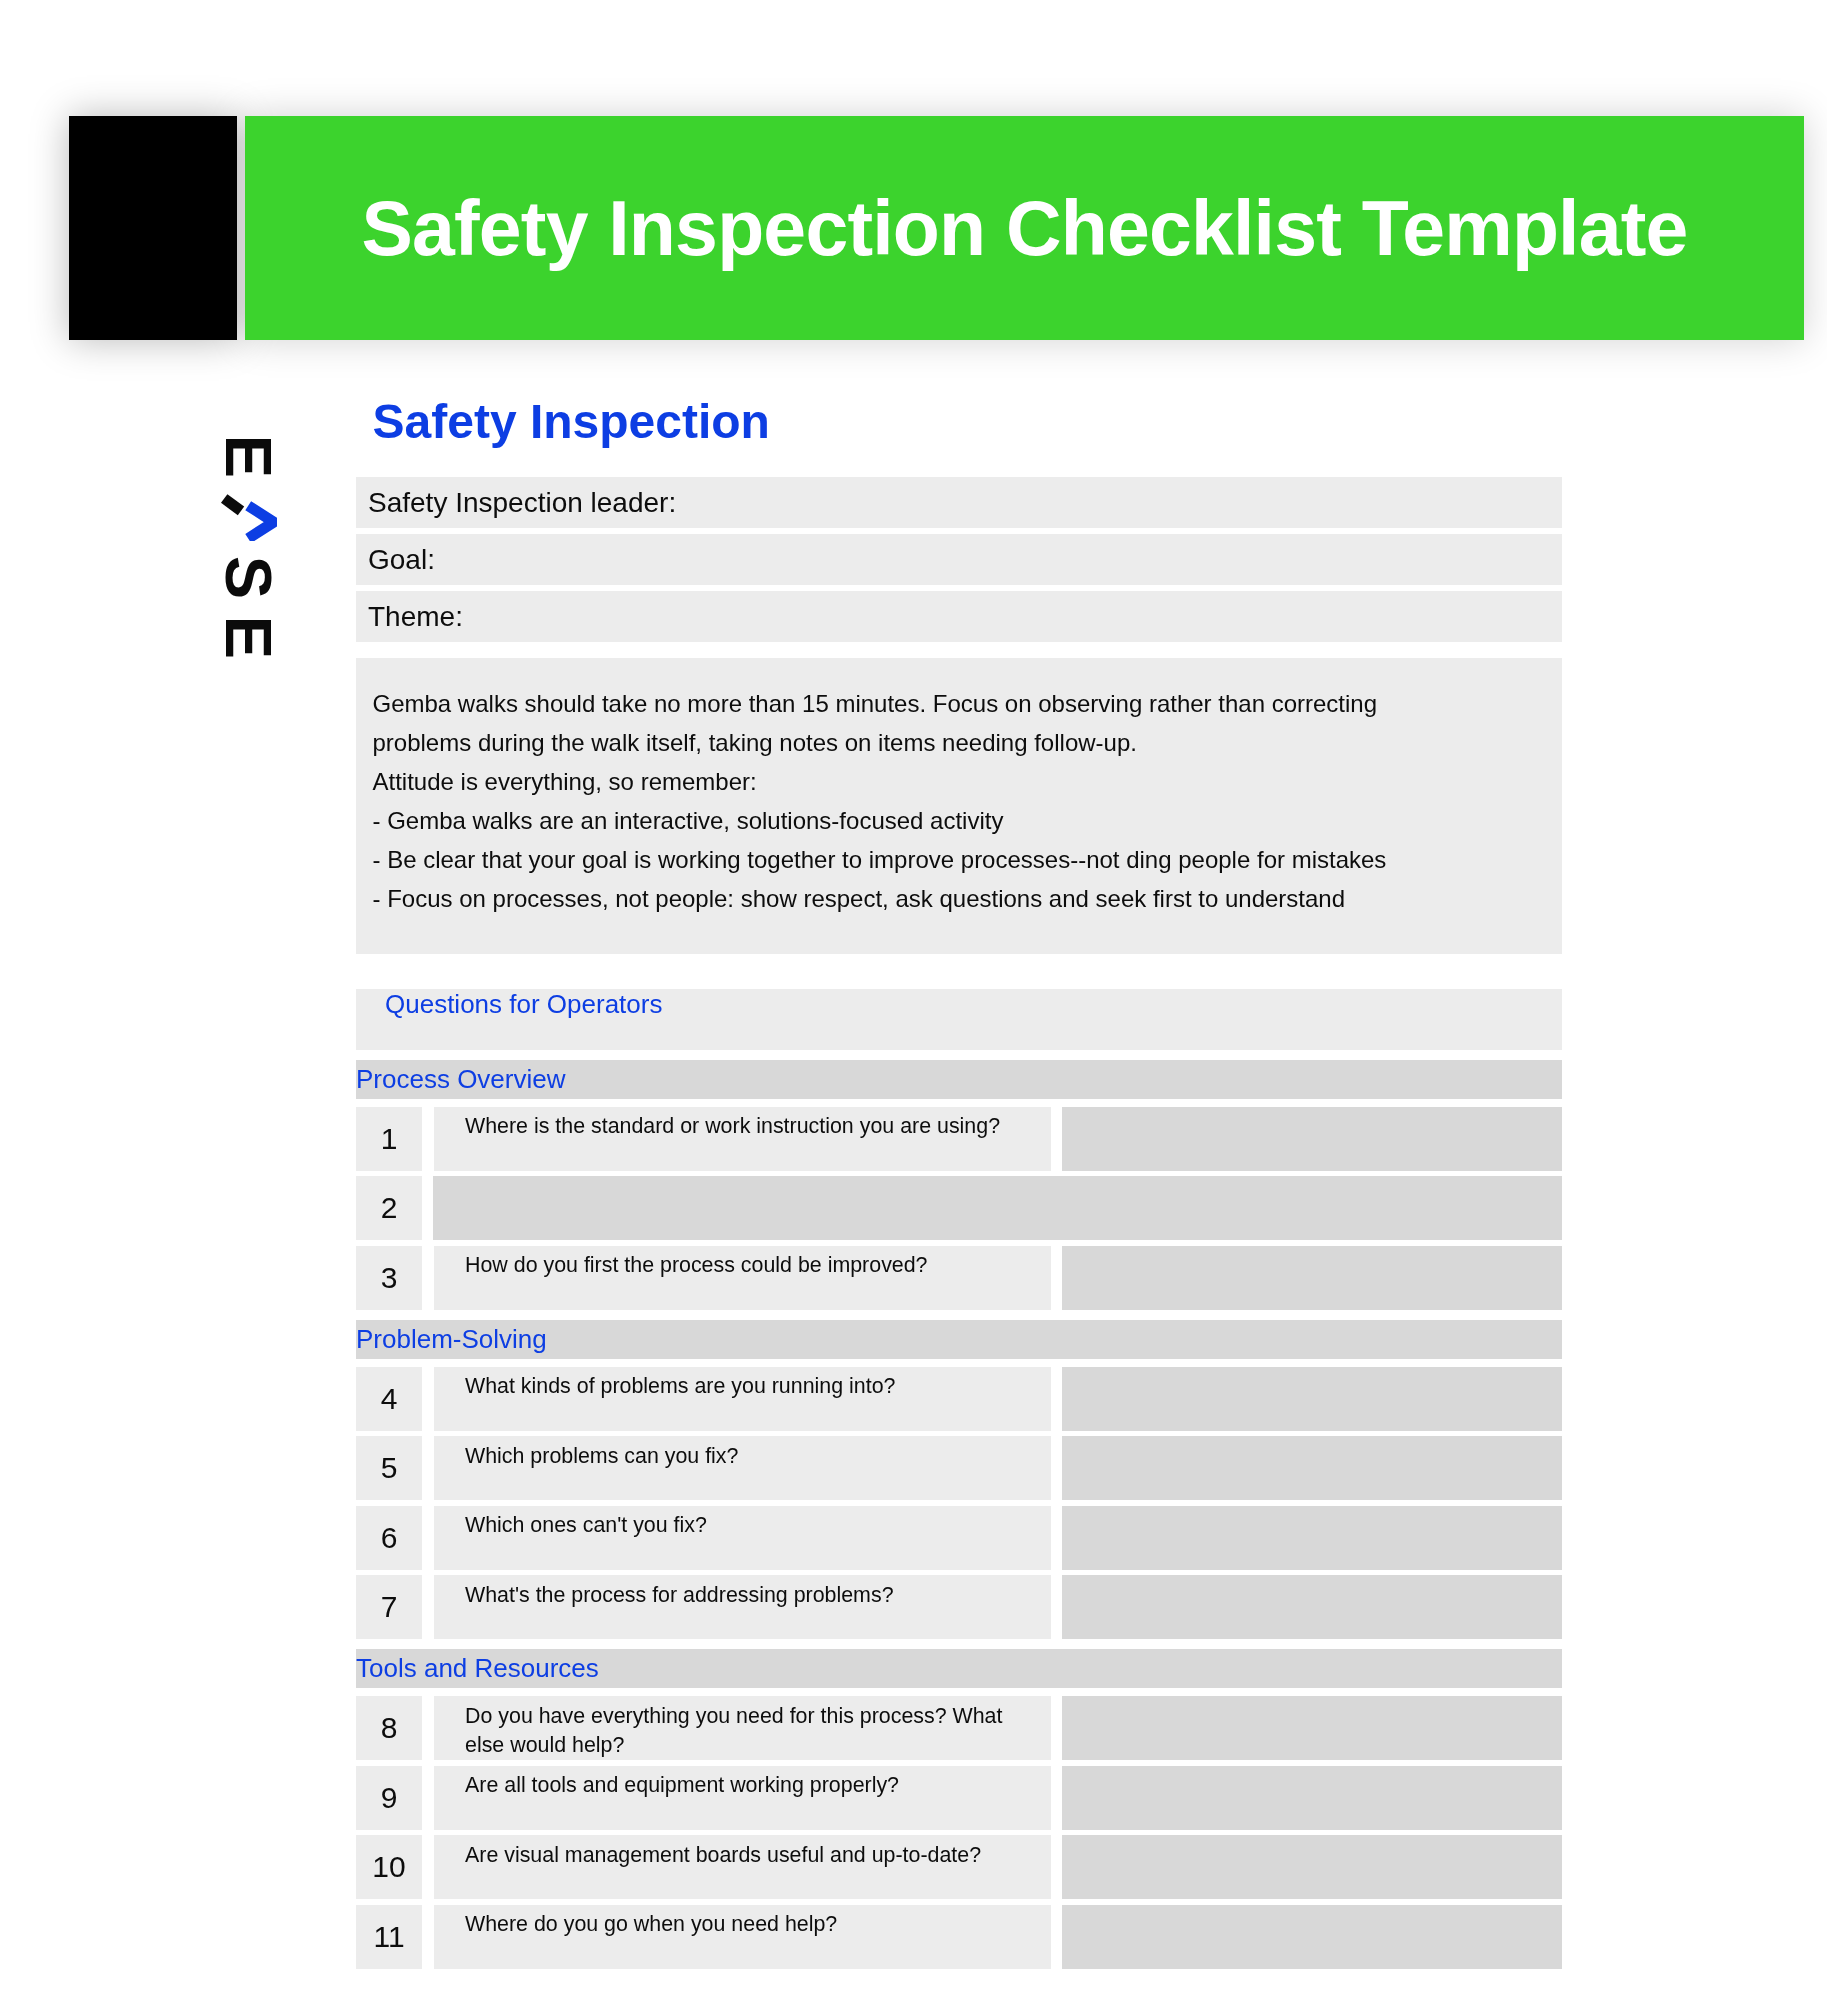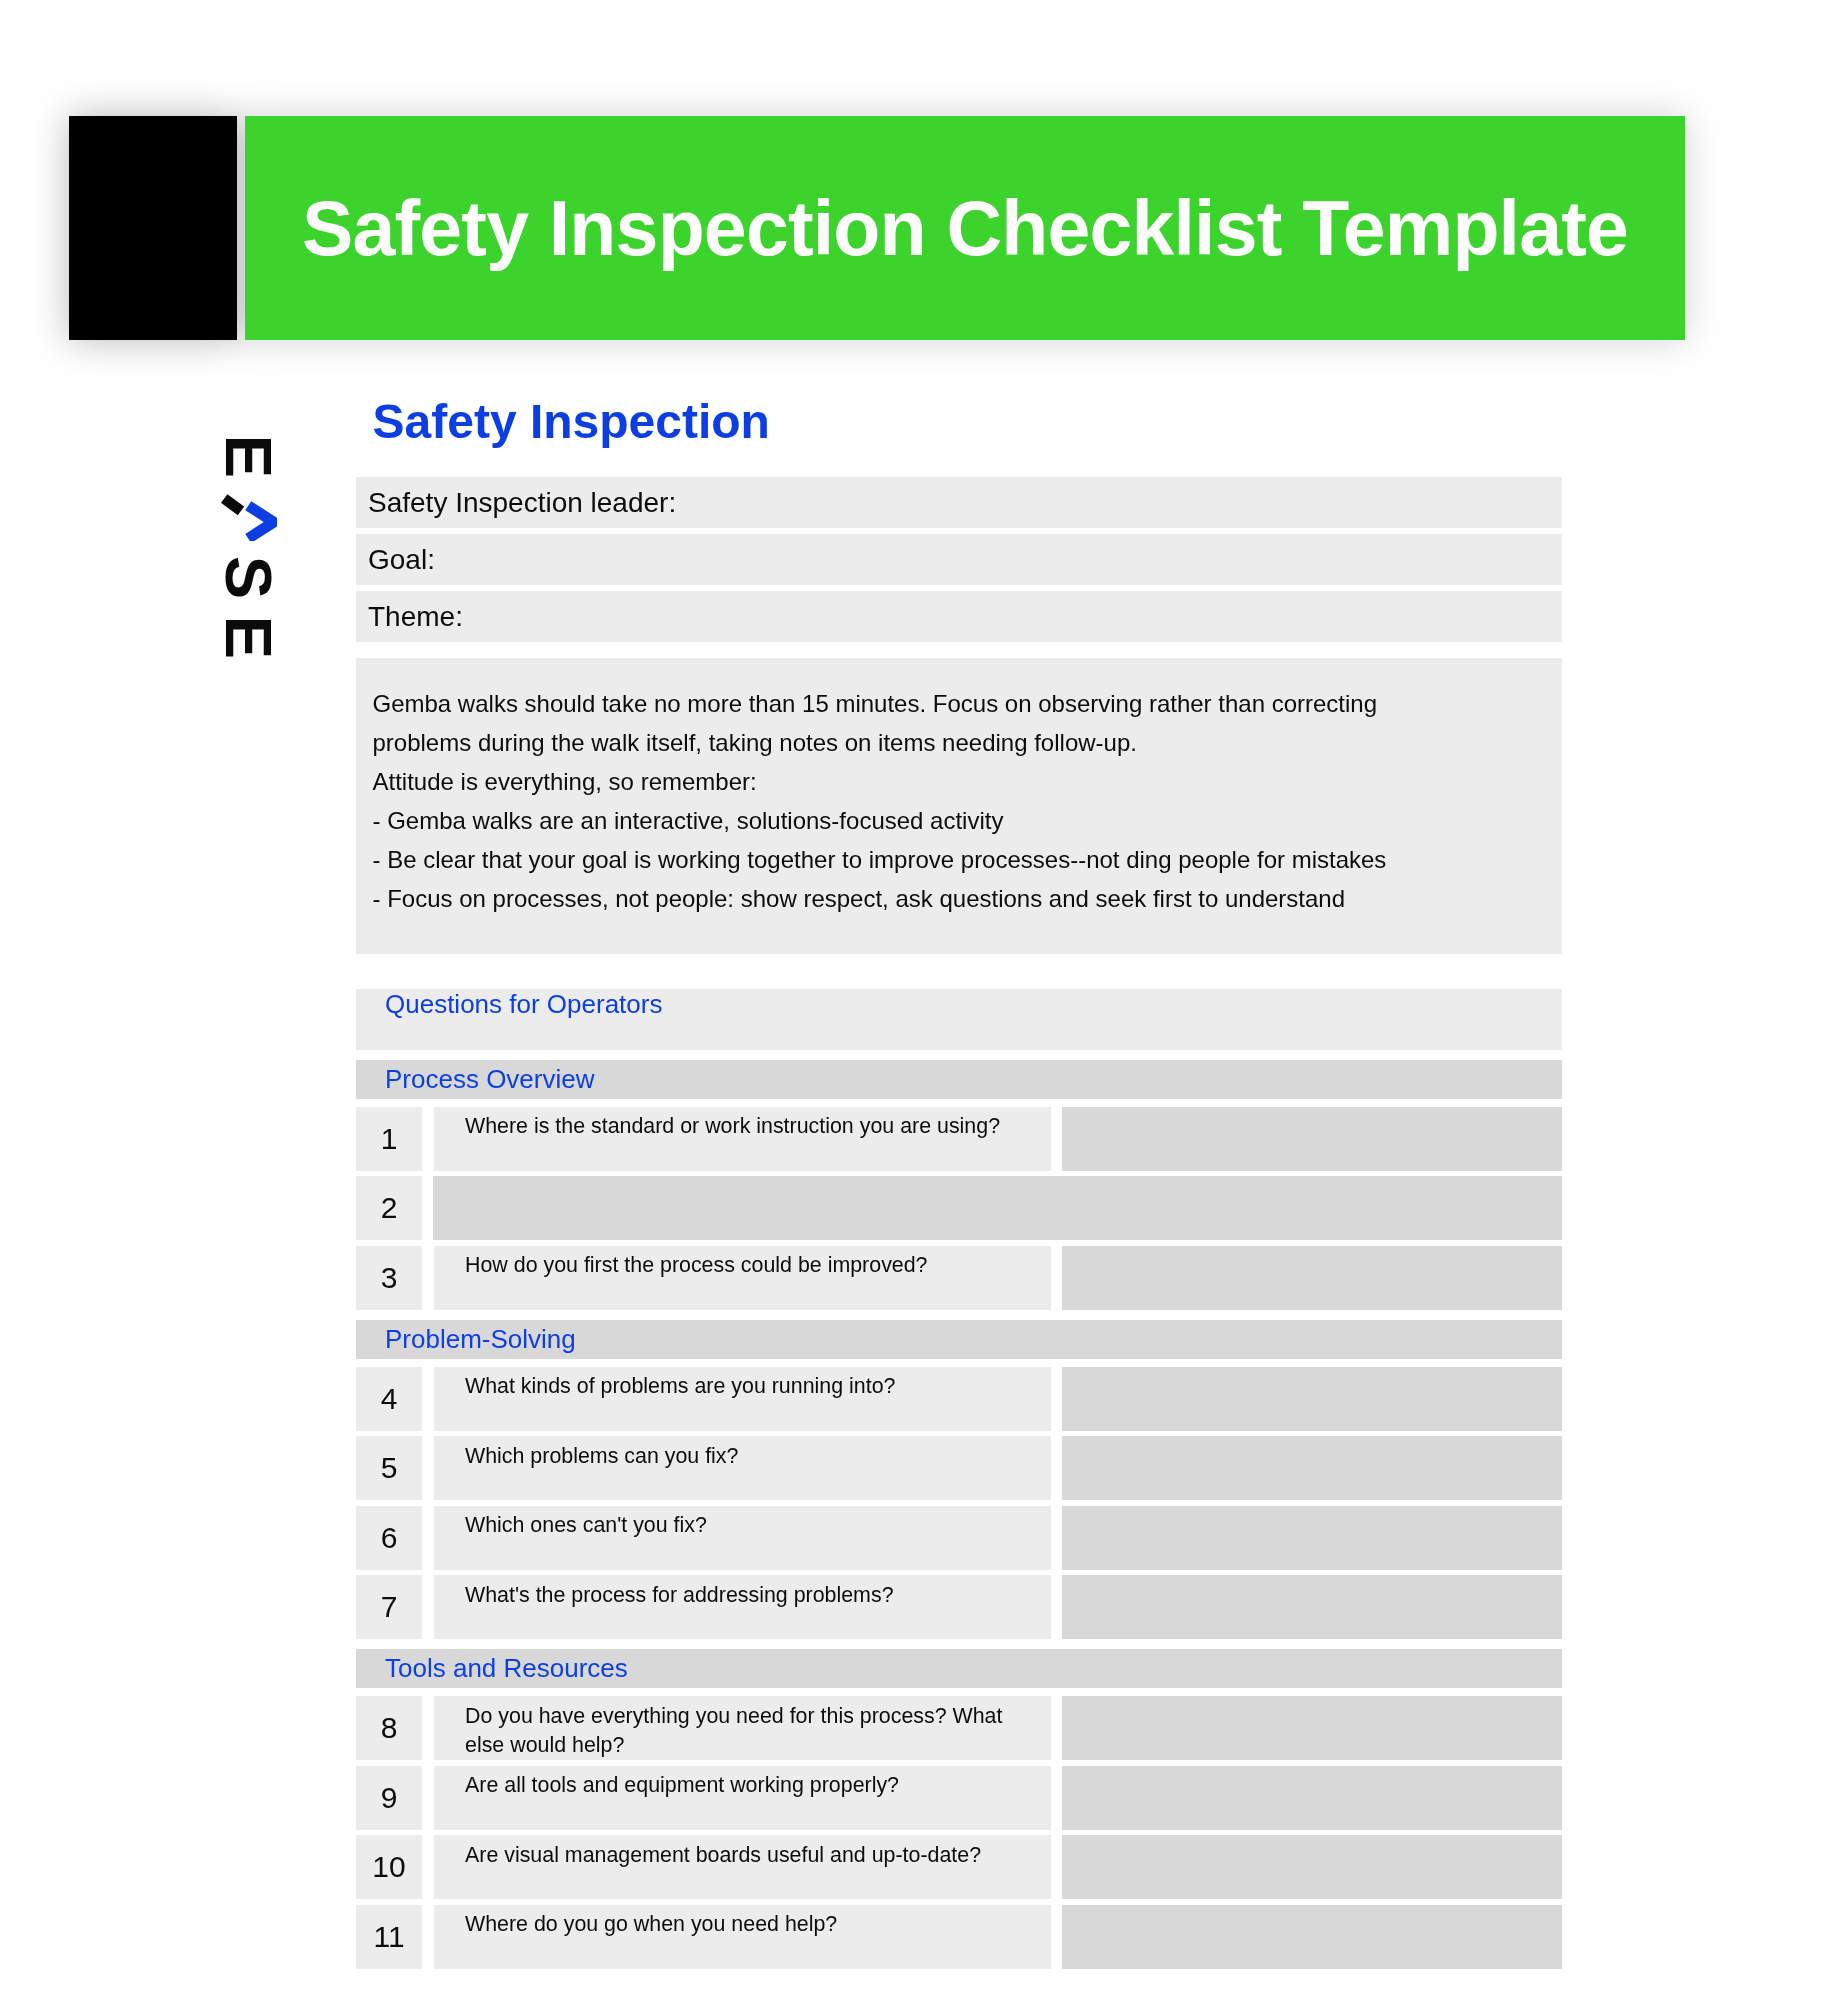--- a/index.html
+++ b/index.html
@@ -1,41 +1,41 @@
 <!DOCTYPE html>
 <html style="--green: #3CD32D; --blue: #0D3EE3; --grayLight: #ECECEC; --grayDark: #D8D8D8;font-size:6.4px"><head>
 <meta charset="utf-8">
 <style>
   html,body{margin:0;padding:0;background:#ffffff;}
   body{width:1827px;height:2426px;overflow:hidden;font-family:"Liberation Sans",sans-serif;}
   .sheet{position:relative;width:1827px;height:2426px;background:#fff;color:#0d0d0d;}
 
   
   .black-block{position:absolute;left:69px;top:116px;width:168px;height:224px;background:#000;box-shadow:0 0 36px rgba(0,0,0,.28);}
-  .green-bar{position:absolute;left:245px;top:116px;width:1440px;height:224px;background:var(--green,#3CD32D);
+  .green-bar{position:absolute;left:245px;top:116px;width:1559px;height:224px;background:var(--green,#3CD32D);
              display:flex;align-items:center;justify-content:center;box-shadow:0 0 36px rgba(0,0,0,.18);}
   .doc-title{color:#fff;font-size:77px;font-weight:700;letter-spacing:-0.8px;white-space:nowrap;}
 
   
   .ease-logo{position:absolute;left:221px;top:432px;width:56px;display:flex;flex-direction:column;align-items:center;gap:11.3px;}
   .glyph{width:56px;height:49px;display:flex;align-items:center;justify-content:center;}
   .glyph .lt{display:block;transform:rotate(90deg);font-size:65px;font-weight:700;line-height:1;color:#0b0b0b;}
 
   
   .content{position:absolute;left:356px;top:398px;width:1206px;}
   h1.form-heading{margin:0 0 0 16.5px;font-size:48px;line-height:1;font-weight:700;color:var(--blue,#0D3EE3);}
   .fields{margin-top:31px;}
   .field{height:51px;margin-bottom:6px;background:var(--grayLight,#ECECEC);display:flex;align-items:center;
          padding-left:12px;font-size:28px;color:#0d0d0d;}
   .instructions{margin-top:16px;height:296px;box-sizing:border-box;background:var(--grayLight,#ECECEC);
                 padding:26px 24px 0 16.5px;font-size:24px;line-height:39px;white-space:pre-line;color:#0d0d0d;}
   .questions-bar{margin-top:35px;height:61px;background:var(--grayLight,#ECECEC);display:flex;
                  padding-left:29px;font-size:26px;color:var(--blue,#0D3EE3);}
   .section-bar{margin-top:9.7px;height:39px;background:var(--grayDark,#D8D8D8);display:flex;align-items:center;
-               padding-left:29px;font-size:26px;color:var(--blue,#0D3EE3);}
+               font-size:26px;color:var(--blue,#0D3EE3);}
   .rows{margin-top:8px;}
   .crow{display:flex;height:64px;margin-bottom:5.6px;}
   .num-cell{width:66px;background:var(--grayLight,#ECECEC);display:flex;align-items:center;justify-content:center;
             font-size:30px;color:#0d0d0d;flex:none;}
   .q-cell{width:617px;margin-left:12px;background:var(--grayLight,#ECECEC);box-sizing:border-box;
           padding:5.6px 28px 0 31px;font-size:21.4px;line-height:29px;color:#0d0d0d;flex:none;}
   .a-cell{flex:1;margin-left:10.5px;background:var(--grayDark,#D8D8D8);}
 </style>
 </head>
 <body>

